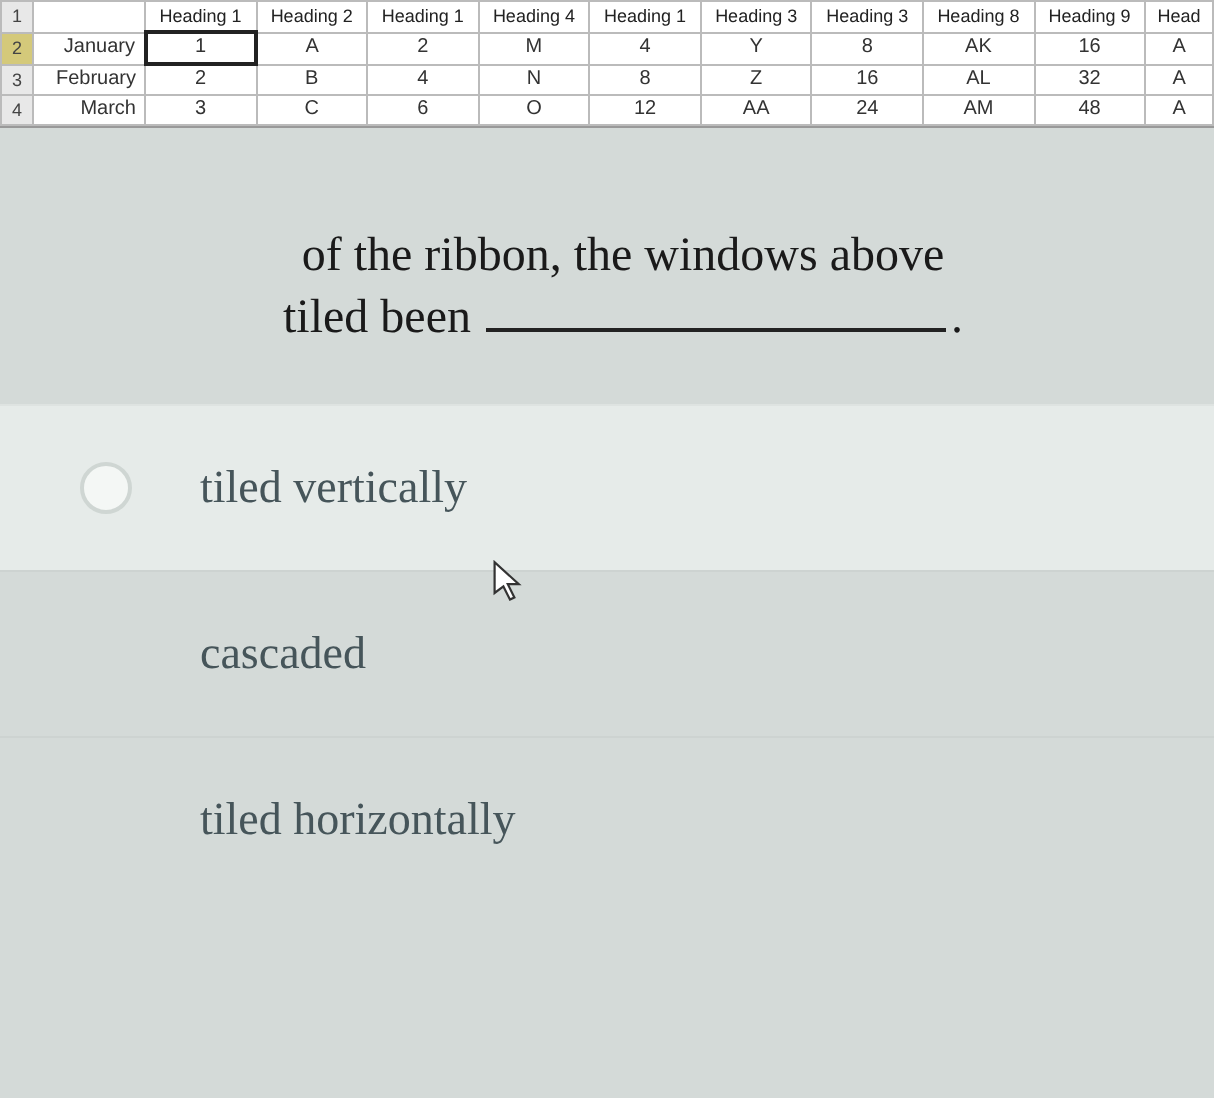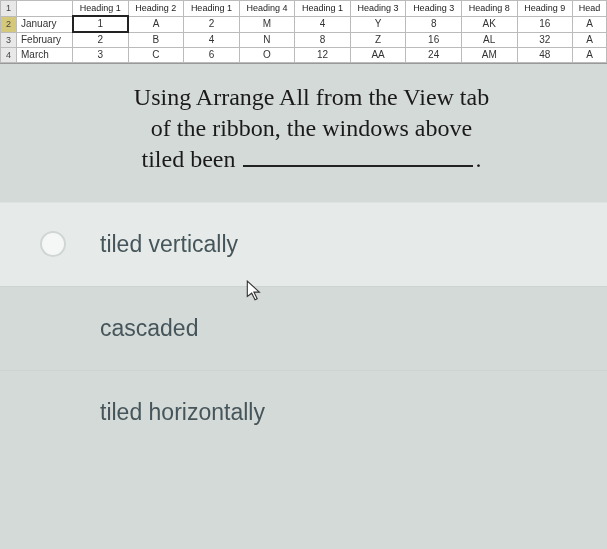--- a/index.html
+++ b/index.html
@@ -1,29 +1,29 @@
 <!DOCTYPE html>
 <html><head>
 <meta charset="utf-8">
 <style>
 *{box-sizing:border-box;margin:0;padding:0}
 body{width:607px;height:549px;background:#d4dad8;font-family:Arial,Helvetica,sans-serif;overflow:hidden;position:relative}
 .sheet{background:#fff;border-bottom:1px solid #999}
 .sheet table{border-collapse:collapse;width:100%;font-size:10px;color:#333}
 .sheet td,.sheet th{border:1px solid #bbb;padding:1px 4px;text-align:center;height:12px;line-height:12px;white-space:nowrap}
 .sheet td.rownum{background:#e8e8e8;width:16px;font-size:9px;color:#444}
-.sheet td.month{text-align:left;font-size:10px;width:56px;background:#fff}
+.sheet td.month{text-align:right;font-size:10px;width:56px;background:#fff}
 .sheet .hcell{font-size:9px;font-weight:normal;color:#222}
 .sheet tr.sel td.rownum{background:#d4c97a}
 .sheet tr.sel td.month{background:#fff}
 .sheet td.activebox{border:2px solid #222;font-weight:normal}
 .question{padding:18px 40px 26px 56px;font-family:Georgia,'Times New Roman',serif;font-size:24px;line-height:1.3;color:#1a1a1a;text-align:center}
 .question .blank{display:inline-block;border-bottom:2px solid #222;width:230px;height:0.9em;vertical-align:baseline;margin:0 2px}
 .answers{padding:0}
-.answers .opt{padding:28px 20px 28px 100px;font-family:Liberation Sans, sans-serif;font-size:23px;color:#46555a;border-top:1px solid rgba(0,0,0,.03);cursor:pointer;position:relative}
+.answers .opt{padding:28px 20px 28px 100px;font-family:Liberation Serif, serif;font-size:23px;color:#46555a;border-top:1px solid rgba(0,0,0,.03);cursor:pointer;position:relative}
 .answers .opt.first{background:#e6ebe9}
 .answers .opt.first::before{content:"";position:absolute;left:40px;top:50%;transform:translateY(-50%);width:22px;height:22px;border-radius:50%;border:2px solid #cfd6d3;background:#f4f7f5}
 .cursor{position:absolute;left:246px;top:280px;pointer-events:none}
 .cursor svg{width:18px;height:22px}
 </style>
 </head>
 <body>
 
 <div class="sheet">
  <table>
@@ -82,21 +82,21 @@
     <td>24</td>
     <td>AM</td>
     <td>48</td>
     <td>A</td>
   </tr>
  </tbody>
     </table>
 </div>
 
 <div class="question">
-  <span>Using Arrange All from the View tab</span><br>
+  <br>
   <span>of the ribbon, the windows above</span><br>
   <span>tiled been </span><span class="blank"></span><span>.</span>
 </div>
 
 <div class="answers">
   <div class="opt first">
     <span>tiled vertically</span>
   </div>
   <div class="opt">
     <span>cascaded</span>

